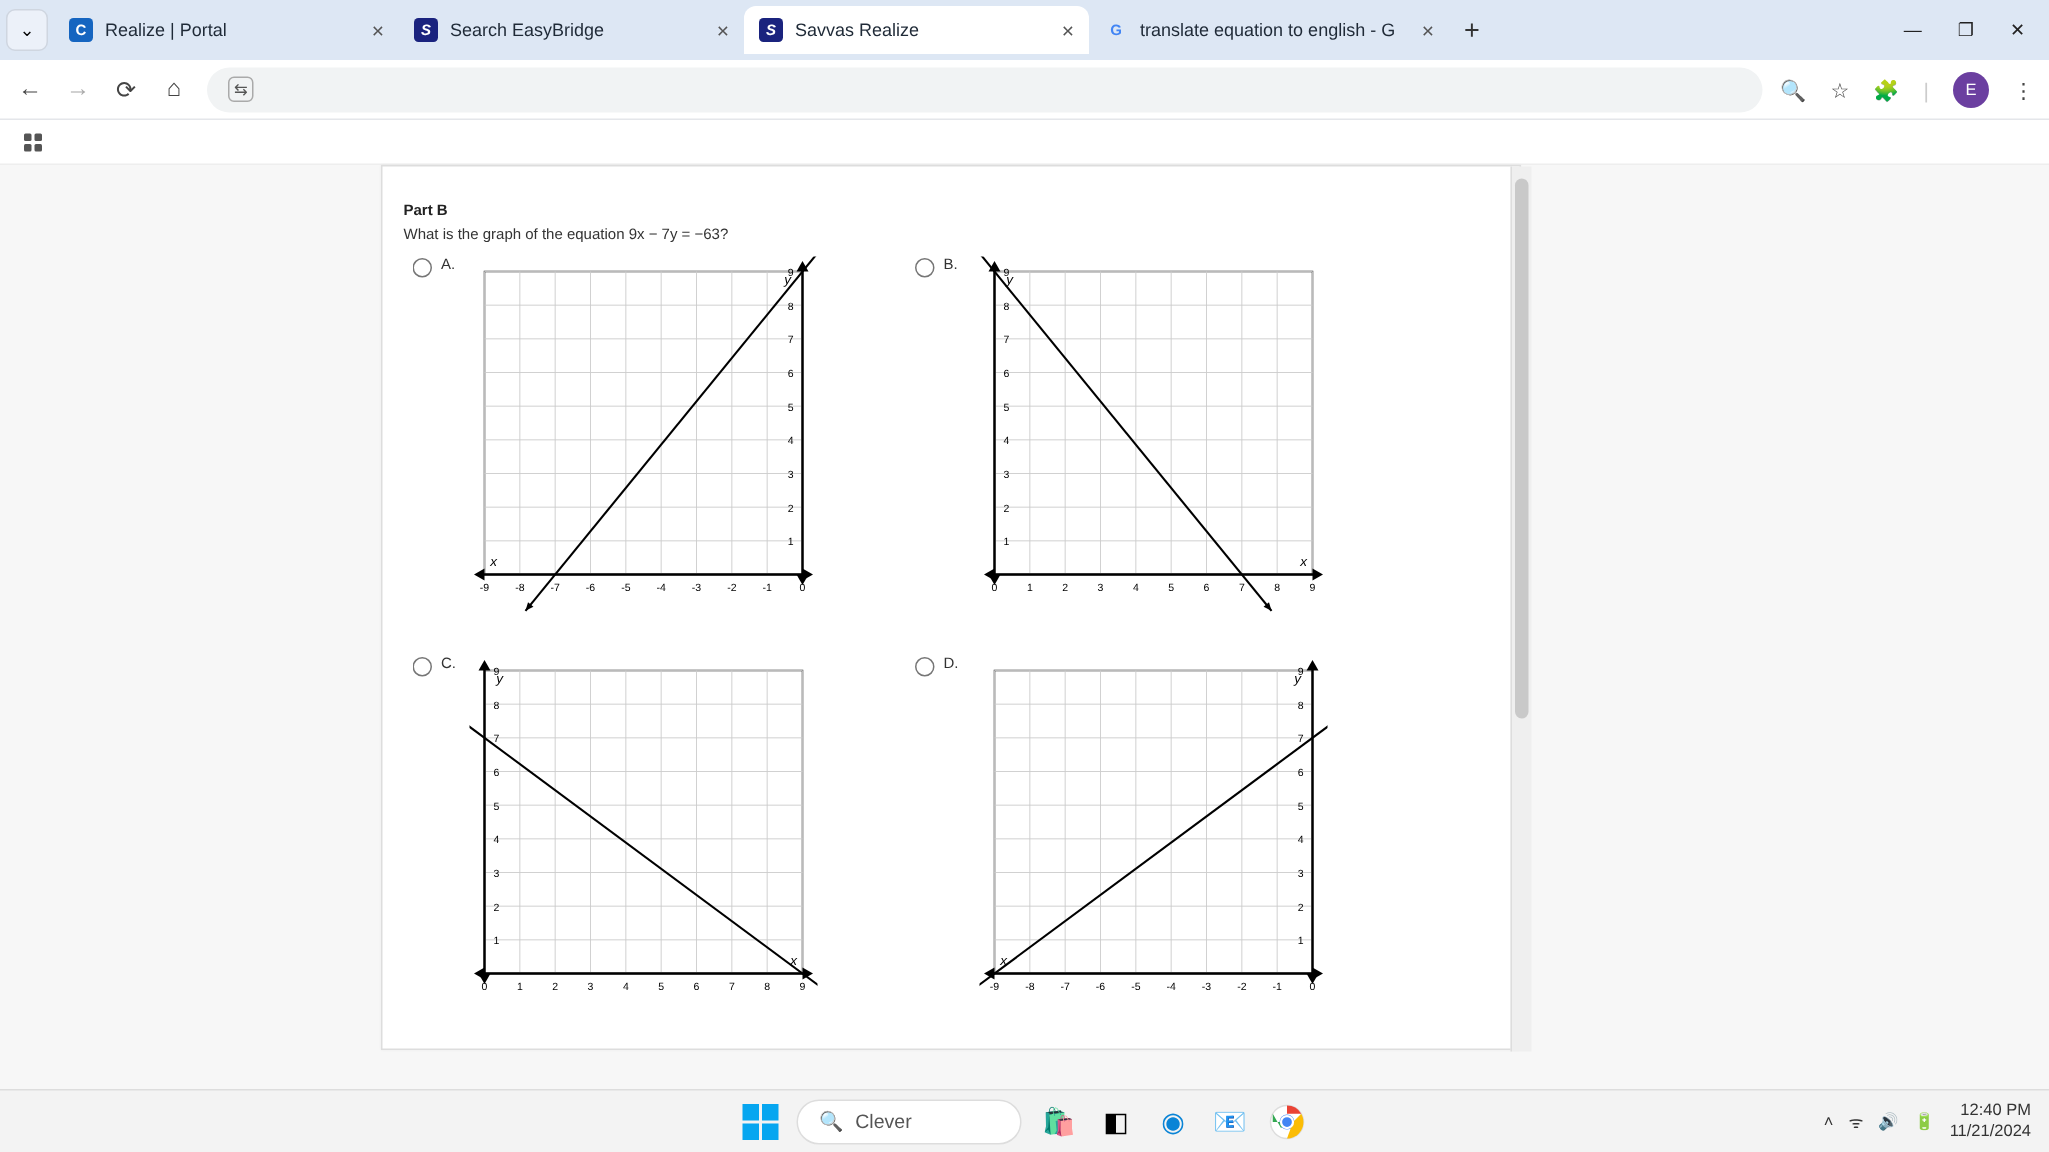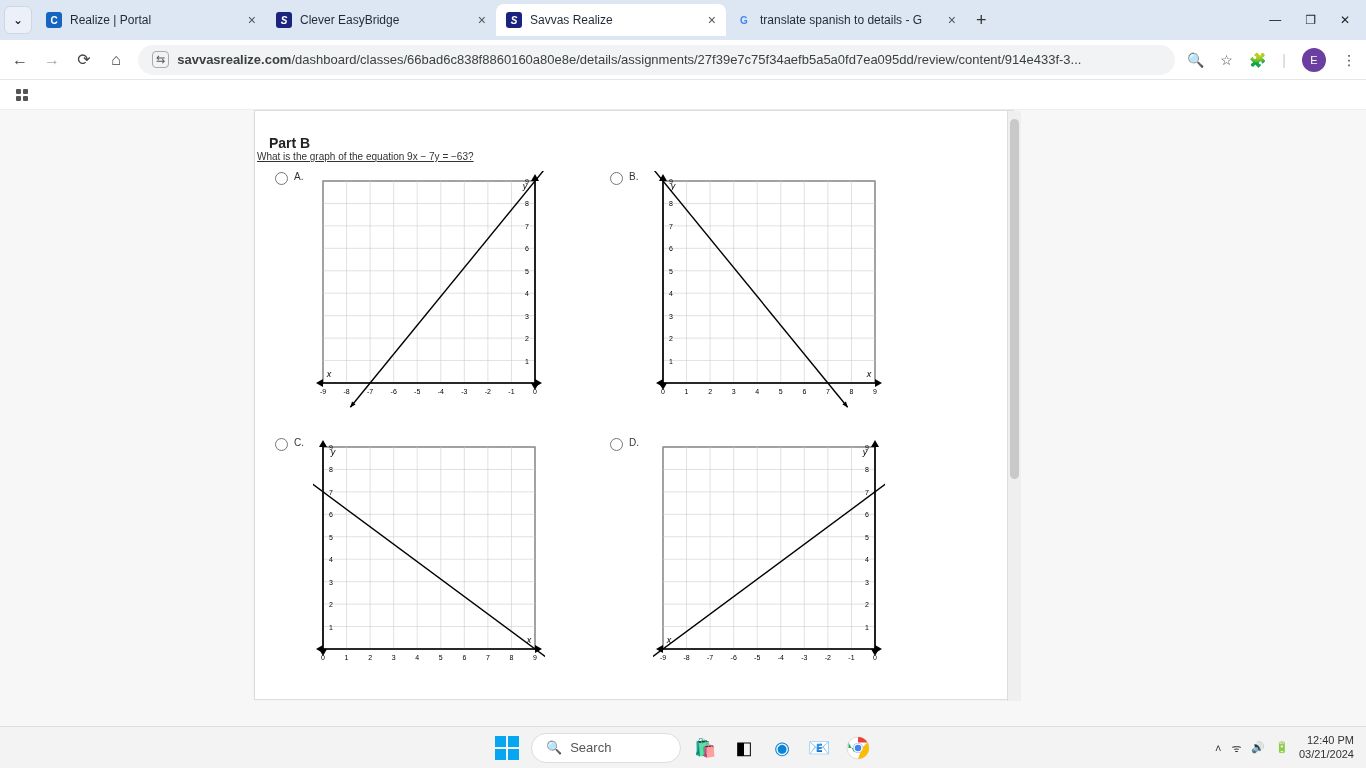--- a/index.html
+++ b/index.html
@@ -31,22 +31,22 @@
 .apps-bar{height:30px; display:flex; align-items:center; padding-left:16px; border-bottom:1px solid #eee;}
 .apps-ico{display:grid;grid-template-columns:repeat(2,5px);grid-template-rows:repeat(2,5px);gap:2px;}
 .apps-ico span{background:#555;border-radius:1px;}
 
 
 .viewport{position:absolute; top:110px; bottom:42px; left:0; right:0; background:#f7f7f7;}
 .page{position:absolute; left:254px; top:0; width:760px; height:590px; background:#fff; border:1px solid #ddd; box-shadow:0 0 2px rgba(0,0,0,.05);}
 .scrollbar-track{position:absolute; right:-8px; top:0; width:14px; height:590px; background:#efefef; border-left:1px solid #ddd;}
 .scrollbar-thumb{position:absolute; left:2px; right:2px; top:8px; height:360px; background:#c9c9c9; border-radius:5px;}
 
-.partb-head{position:absolute; left:14px; top:24px; font-size:14px; font-weight:bold; color:#222;}
-.partb-q{position:absolute; left:2px; top:40px; font-size:10px; color:#333;text-decoration:underline;}
+.partb-head{position:absolute; left:14px; top:24px; font-size:10px; font-weight:bold; color:#222;}
+.partb-q{position:absolute; left:14px; top:40px; font-size:10px; color:#333;}
 
 .opt{position:absolute; display:flex; gap:6px; font-size:10px; color:#333;}
 .opt input{margin-top:1px;}
 .optA{left:20px; top:60px;} .optB{left:355px; top:60px;}
 .optC{left:20px; top:326px;} .optD{left:355px; top:326px;}
 
 .plot{position:absolute; width:232px; height:240px;}
 .plotA{left:58px; top:60px;}
 .plotB{left:398px; top:60px;}
 .plotC{left:58px; top:326px;}
@@ -68,49 +68,48 @@
 
 <div class="tab-strip">
   <div class="menu-btn">⌄</div>
   <div class="tab">
     <span class="favicon fav-c">C</span>
     <span>Realize | Portal</span>
     <span class="close">×</span>
   </div>
   <div class="tab">
     <span class="favicon fav-s">S</span>
-    <span>Clever EasyBridge</span>
+    <span>Search EasyBridge</span>
     <span class="close">×</span>
   </div>
   <div class="tab active">
     <span class="favicon fav-s">S</span>
     <span>Savvas Realize</span>
     <span class="close">×</span>
   </div>
   <div class="tab" style="min-width:240px">
     <span class="favicon fav-g">G</span>
-    <span>translate spanish to details - G</span>
+    <span>translate equation to english - G</span>
     <span class="close">×</span>
   </div>
   <div class="newtab">+</div>
   <div class="winctrl">
     <span>—</span>
     <span>❐</span>
     <span>✕</span>
   </div>
 </div>
 
 <div class="toolbar">
   <span class="nav-ico">←</span>
   <span class="nav-ico" style="color:#aaa">→</span>
   <span class="nav-ico">⟳</span>
   <span class="nav-ico">⌂</span>
   <div class="omnibox">
     <span class="site-ico">⇆</span>
-    <span><b>savvasrealize.com</b><span>/dashboard/classes/66bad6c838f8860160a80e8e/details/assignments/27f39e7c75f34aefb5a5a0fd7ea095dd/review/content/914e433f-3...</span></span>
   </div>
   <div class="right-icons">
     <span>🔍</span>
     <span>☆</span>
     <span>🧩</span>
     <span style="color:#ccc">|</span>
     <div class="avatar">
         <span>E</span>
       </div>
     <span>⋮</span>
@@ -370,21 +369,21 @@
 <div class="taskbar">
   <div class="task-center">
     <div class="start">
         <span></span>
         <span></span>
         <span></span>
         <span></span>
       </div>
     <div class="search-pill">
       <span>🔍</span>
-      <span>Search</span>
+      <span>Clever</span>
     </div>
     <div class="task-ico">🛍️</div>
     <div class="task-ico">◧</div>
     <div class="task-ico" style="color:#0a84d6">◉</div>
     <div class="task-ico" style="color:#0f6cbd">📧</div>
     <div class="task-ico">
       <svg width="24" height="24" viewBox="0 0 24 24">
           <circle cx="12" cy="12" r="11" fill="#fff" stroke="#ddd"></circle>
           <circle cx="12" cy="12" r="5" fill="#4285f4"></circle>
           <path d="M12 1a11 11 0 019.5 5.5H12z" fill="#ea4335"></path>
@@ -394,16 +393,16 @@
         </svg>
     </div>
   </div>
   <div class="tray">
     <span>˄</span>
     <span>󠀠ᯤ</span>
     <span>🔊</span>
     <span>🔋</span>
     <div class="clock">
       <div>12:40 PM</div>
-      <div>03/21/2024</div>
+      <div>11/21/2024</div>
     </div>
   </div>
 </div>
 
 </body></html>

